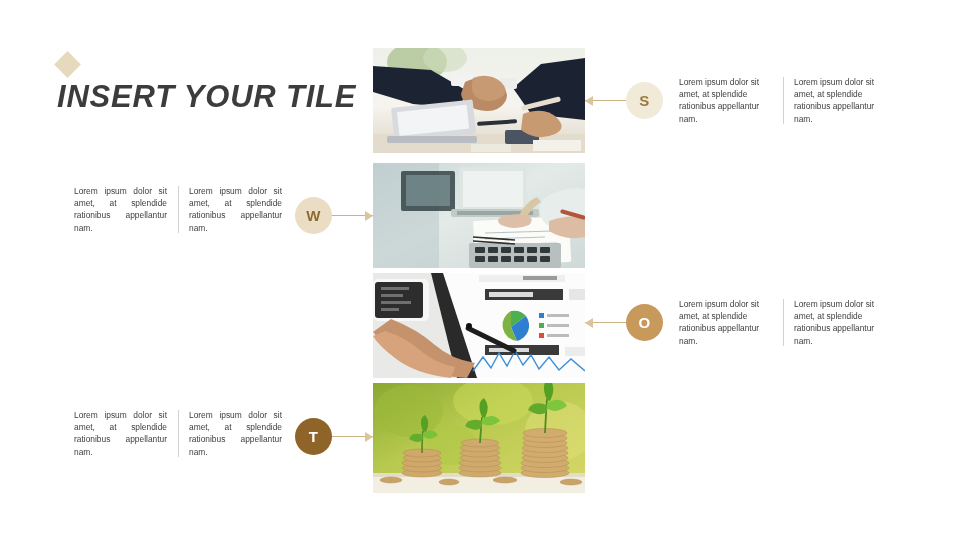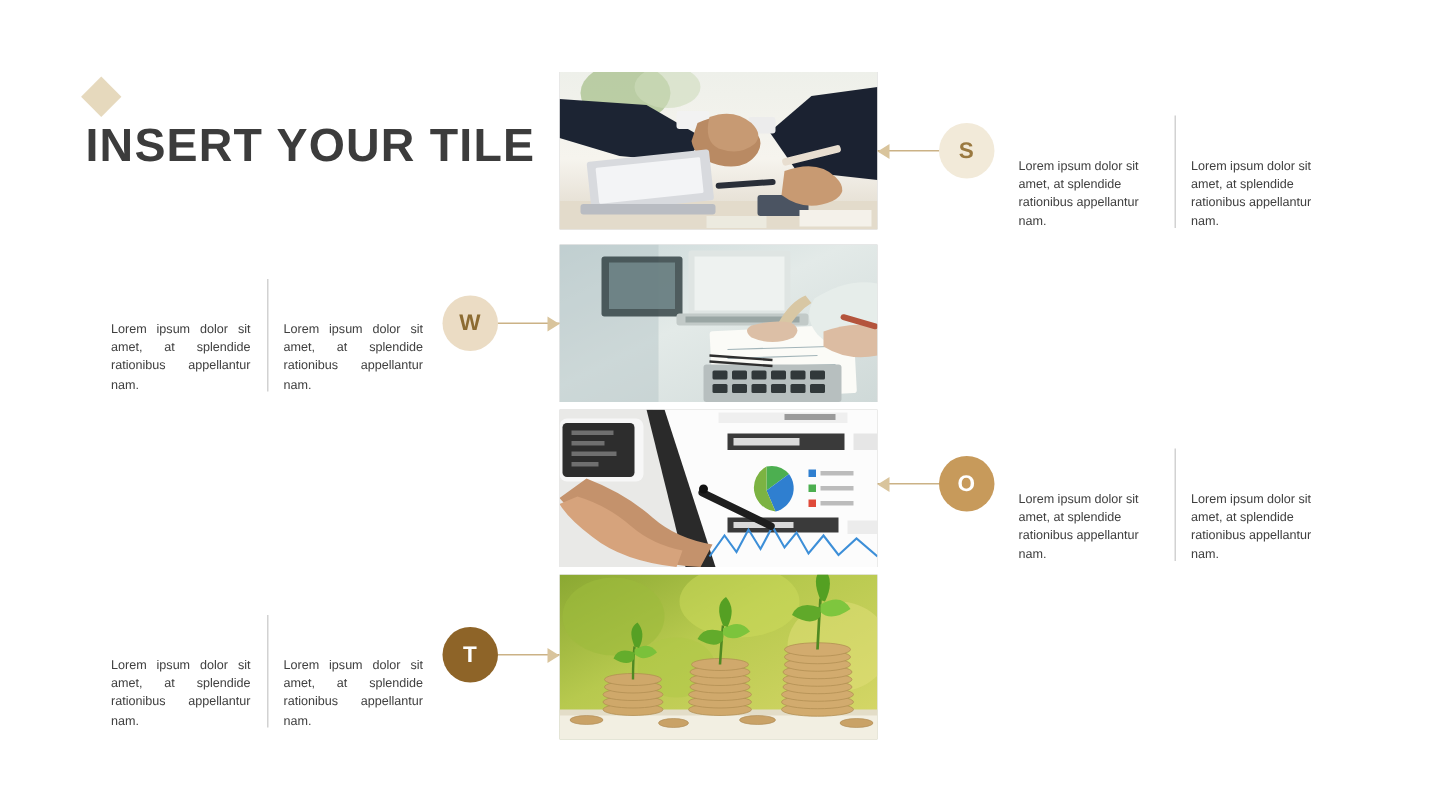--- a/index.html
+++ b/index.html
@@ -17,20 +17,21 @@
     width: 19px; height: 19px;
     background: #e6d9bd;
     transform: rotate(45deg);
   }
   .slide-title {
     position: absolute; left: 57px; top: 79px;
     font-size: 31px; font-weight: bold;
     letter-spacing: 0.8px;
     color: #3c3c3c;
     white-space: nowrap;
+    font-style: italic;
   }
 
   
   .photo {
     position: absolute;
     left: 373px; width: 212px; height: 105px;
     overflow: hidden;
     background: #cfcfcf;
   }
   .photo svg { display: block; width: 100%; height: 100%; }
@@ -55,21 +56,20 @@
     letter-spacing: 0.5px;
   }
 
   
   .textpair { position: absolute; display: flex; }
   .textcol {
     width: 93px;
     font-size: 8.4px;
     line-height: 12.2px;
     color: #404040;
-    margin-top: 28px;
   }
   .textpair.justified .textcol { text-align: justify; }
   .textpair.plain .textcol { text-align: left; }
   .divider {
     width: 1px;
     background: #d2d2d2;
     margin: 1px 10px 1px 11px;
     align-self: stretch;
   }
 </style>

